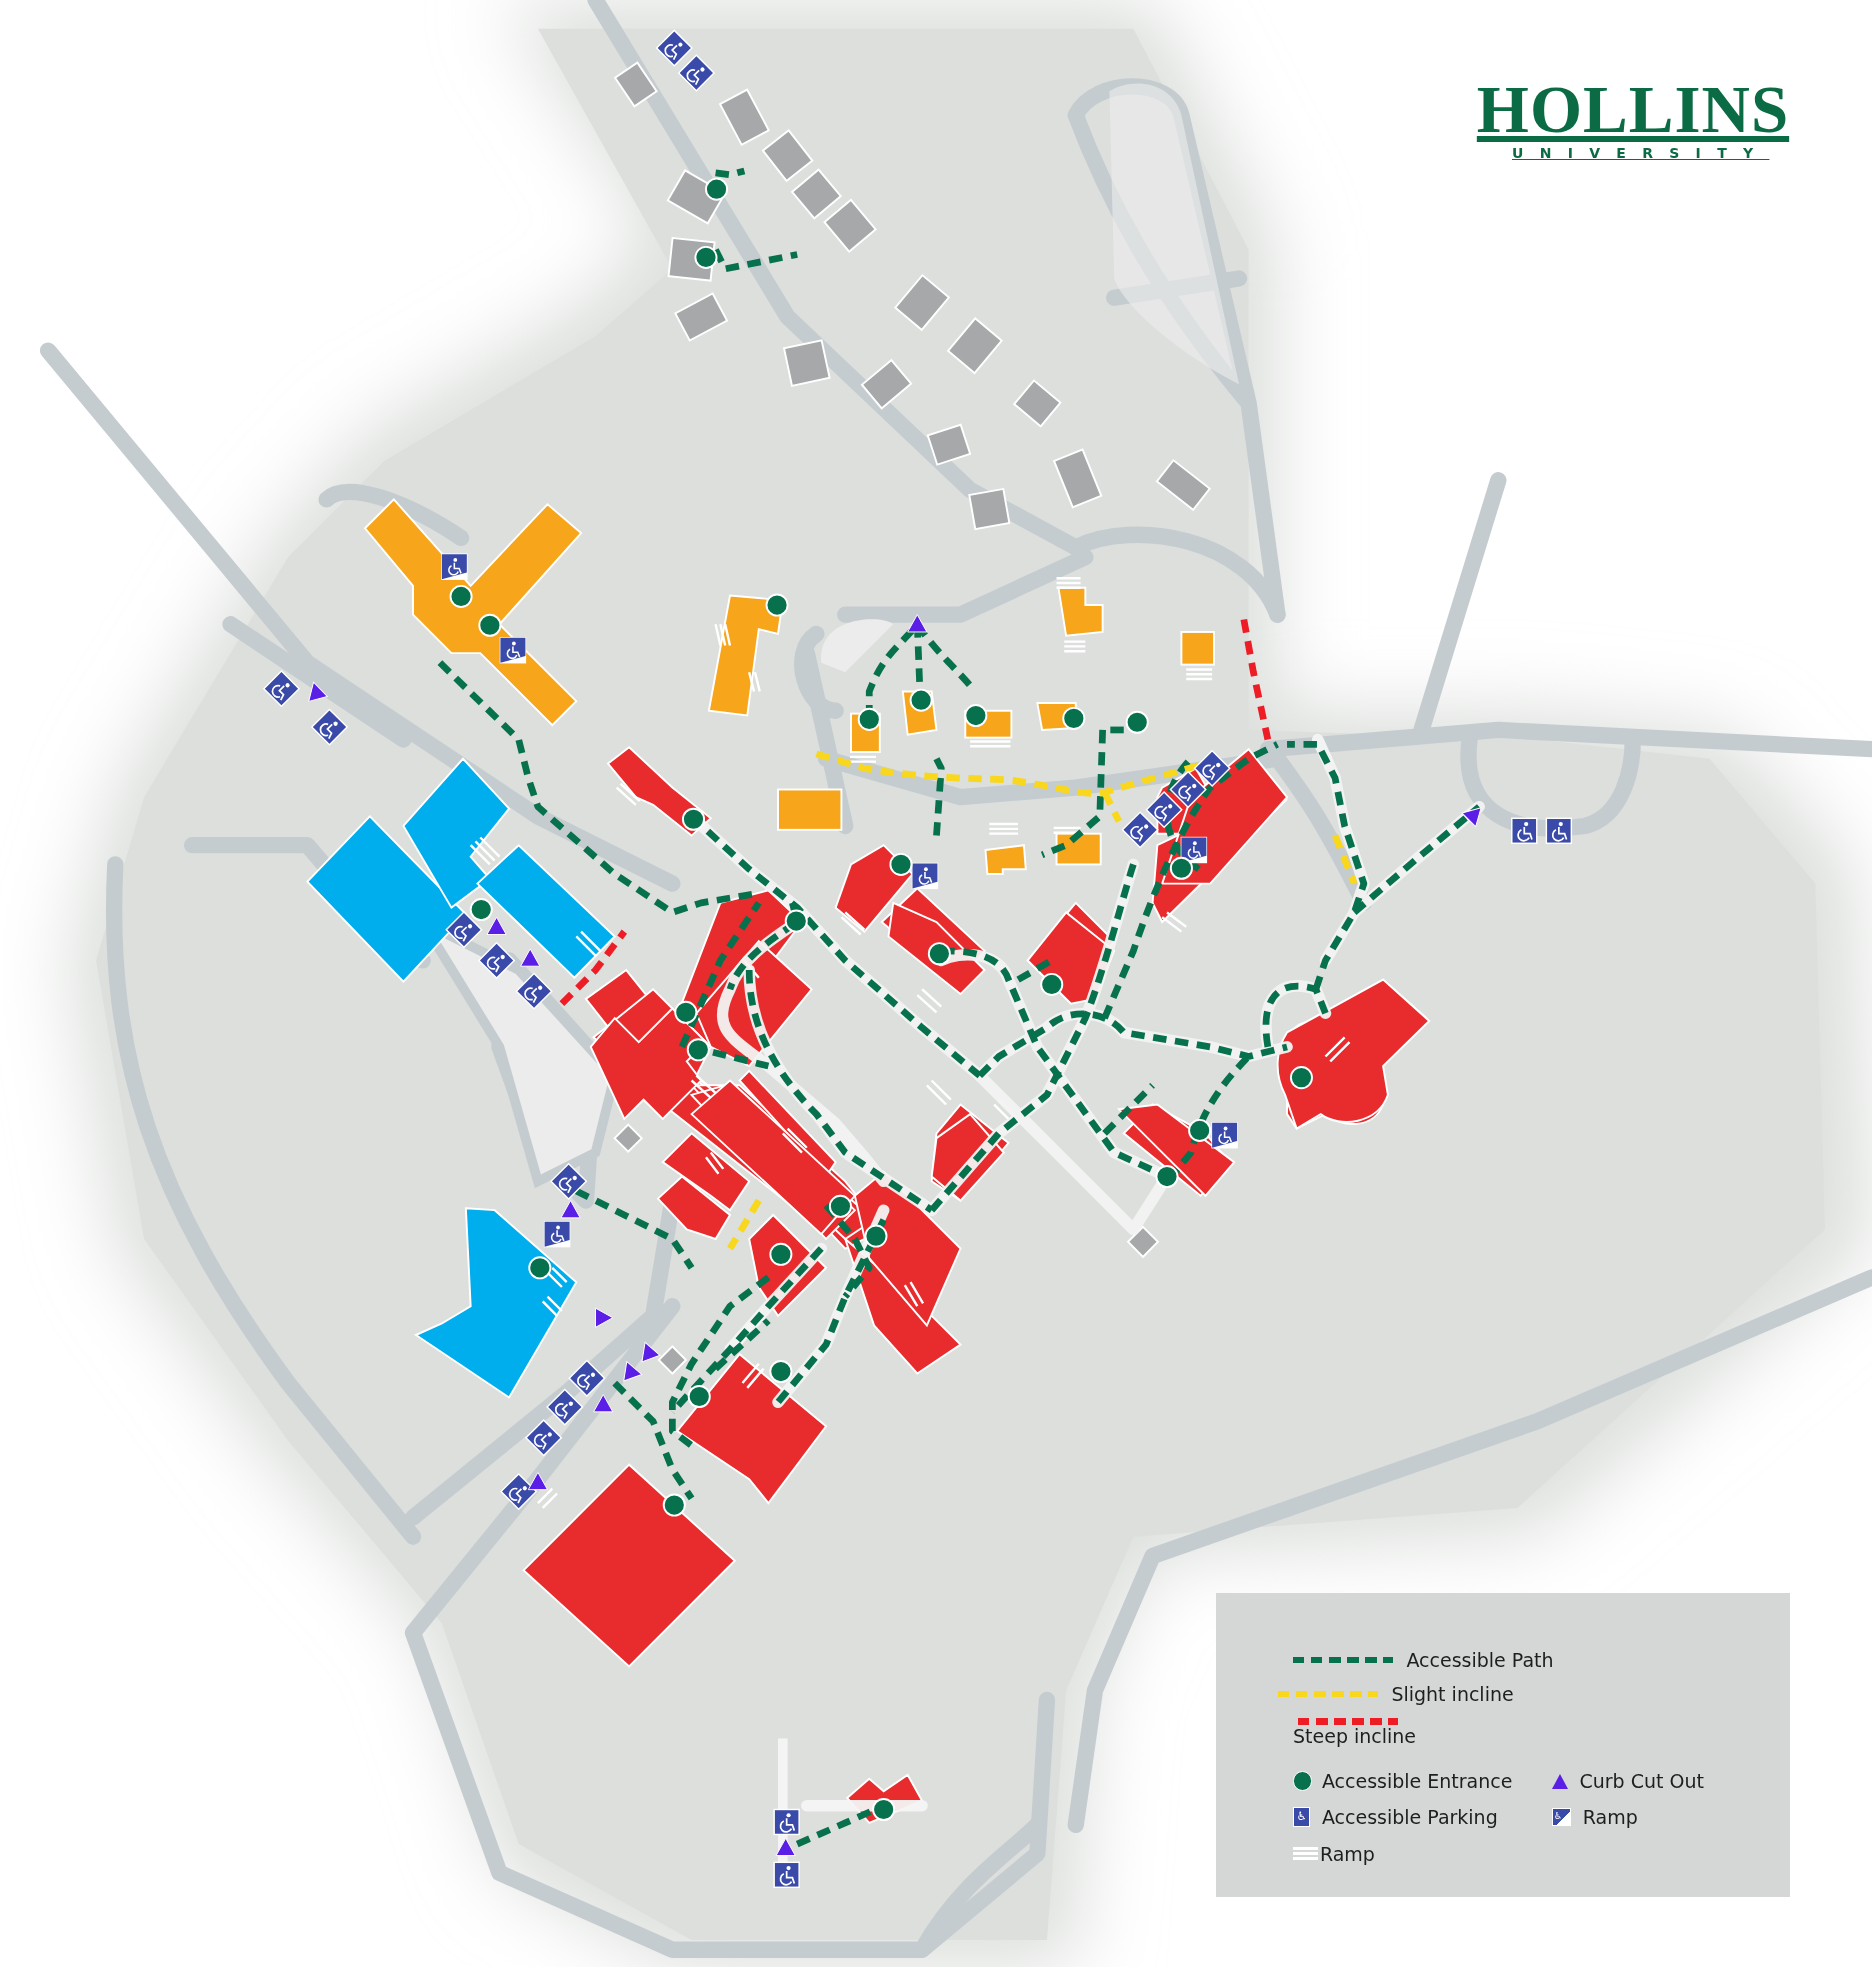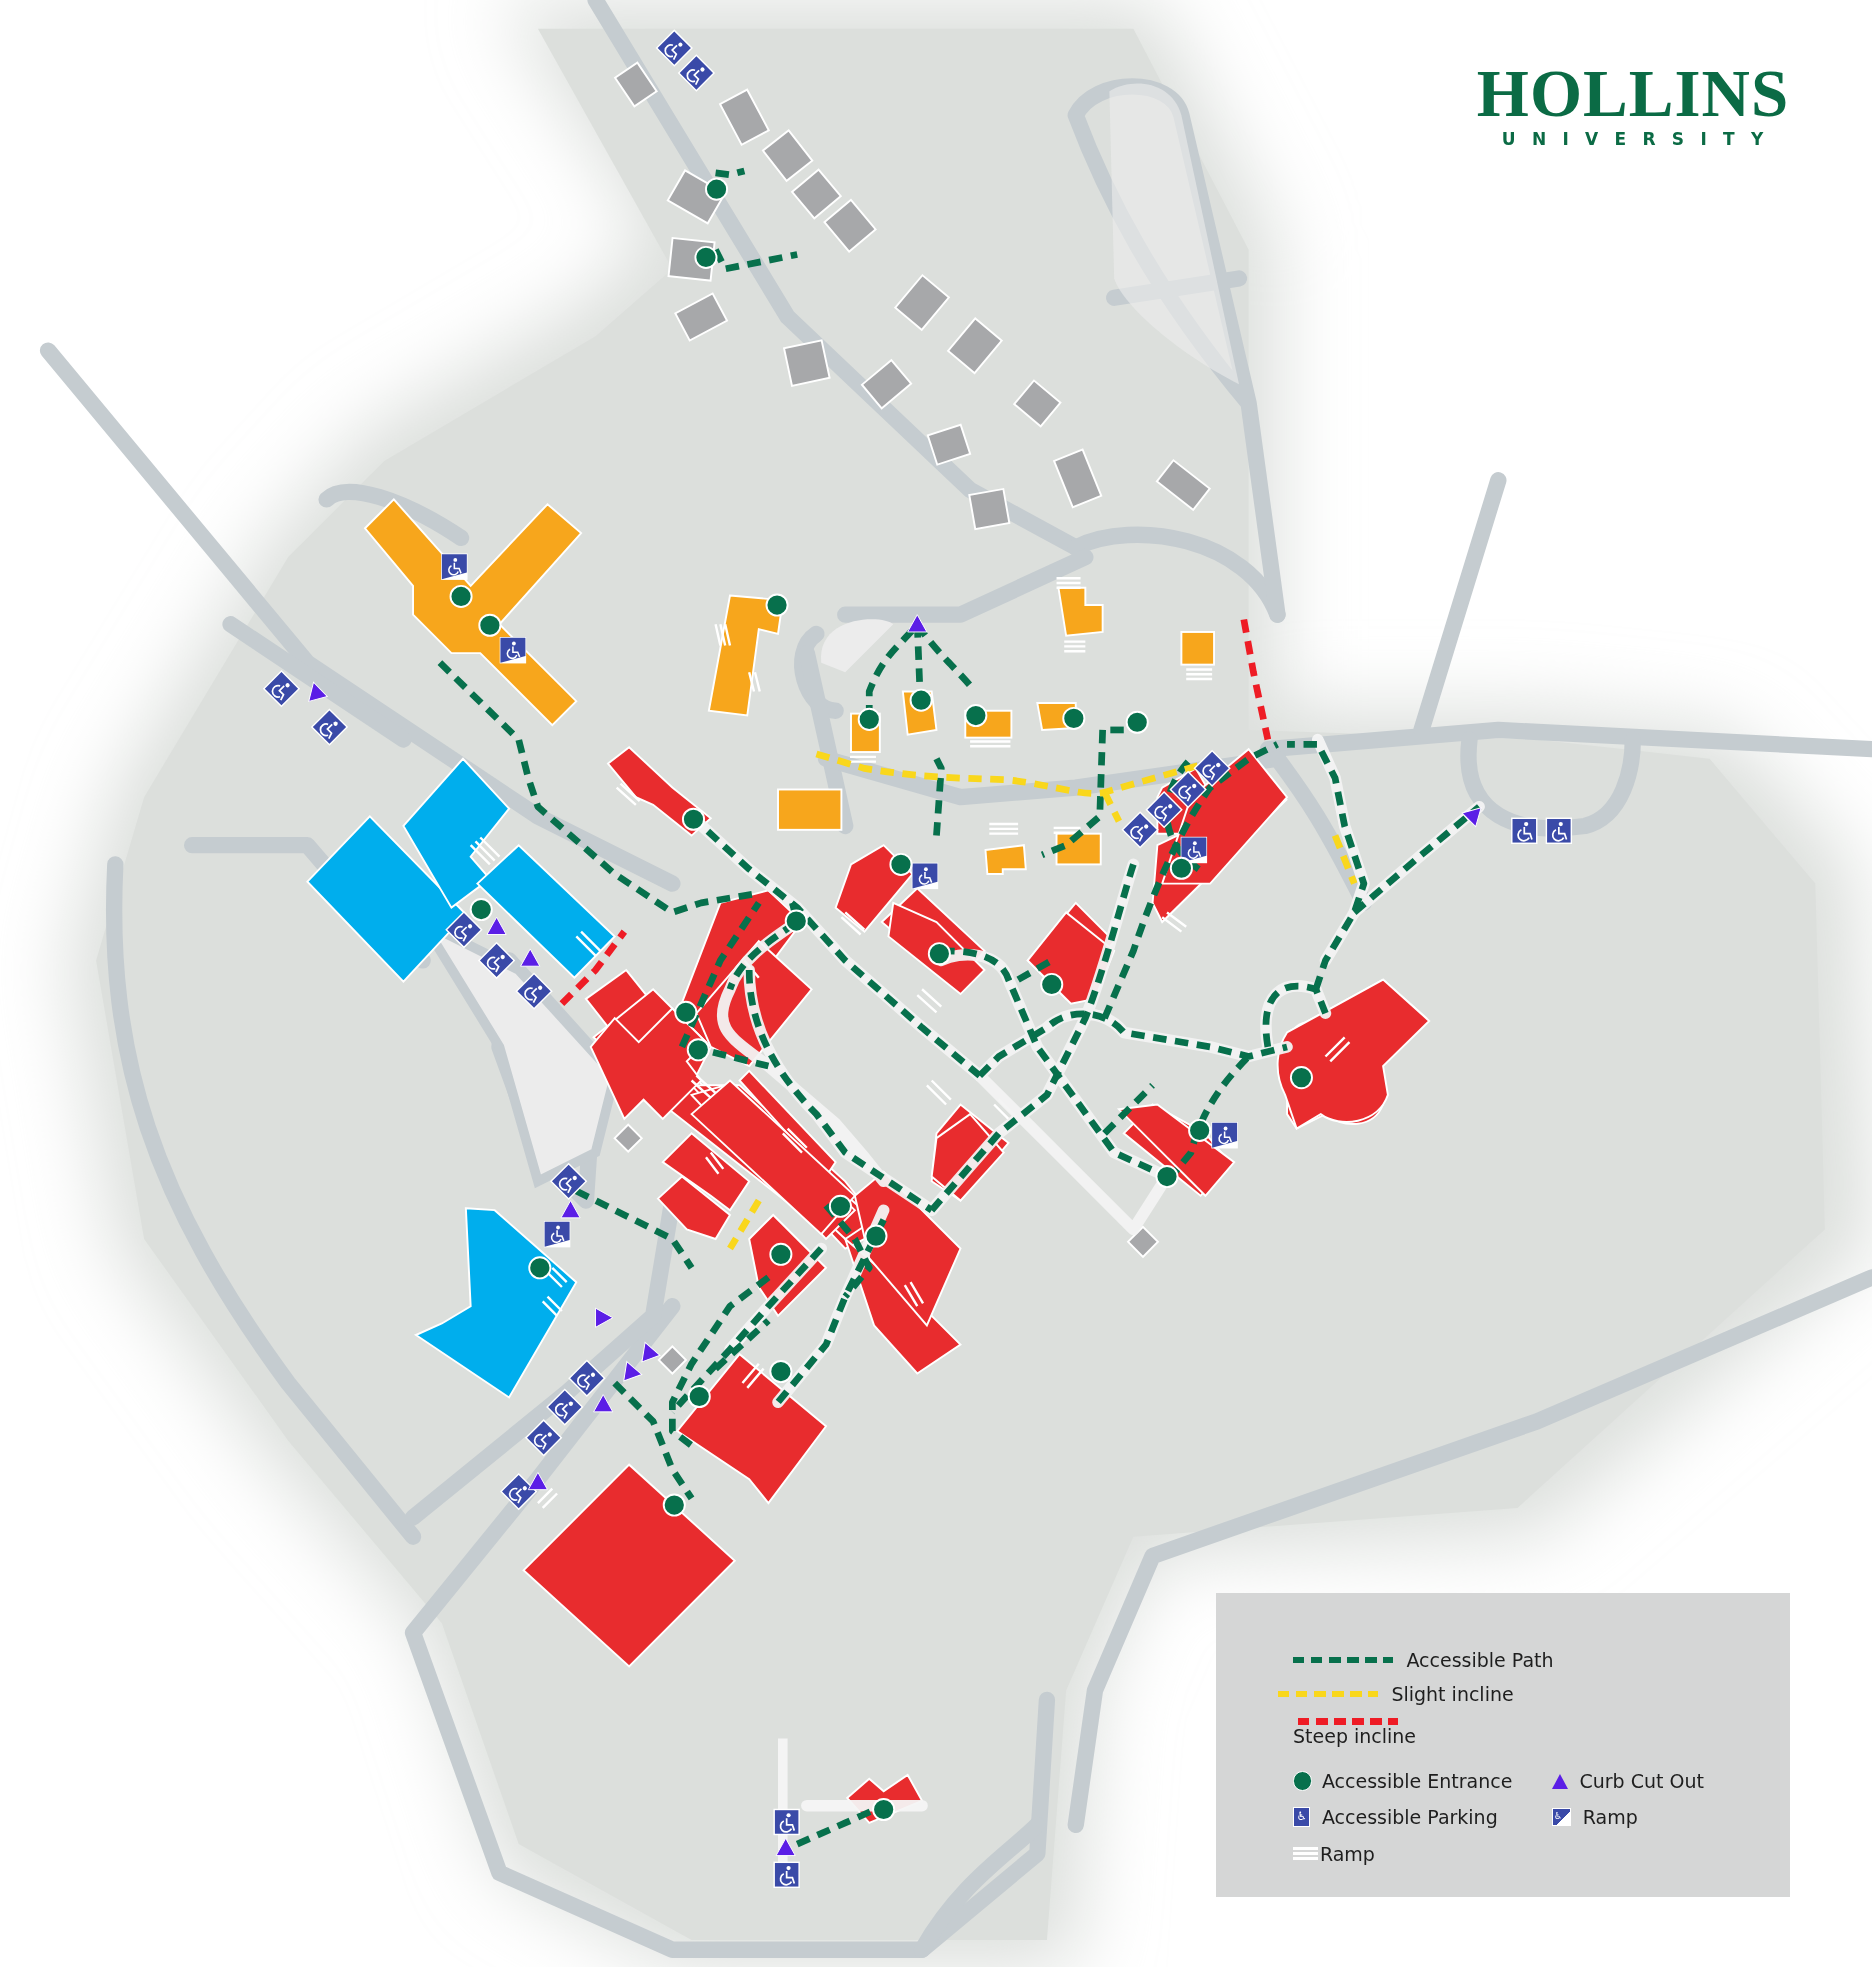--- a/index.html
+++ b/index.html
@@ -1,20 +1,20 @@
 <!DOCTYPE html>
 <html><head>
 <meta charset="utf-8">
 <style>
   html,body{margin:0;padding:0;background:#ffffff;}
   body{width:1872px;height:1967px;position:relative;overflow:hidden;font-family:"DejaVu Sans","Liberation Sans",sans-serif;}
   #map{position:absolute;left:0;top:0;width:1872px;height:1967px;}
-  .logo{position:absolute;left:1460px;top:60px;width:346px;text-align:center;color:#0b6b45;}
+  .logo{position:absolute;left:1460px;top:76px;width:346px;text-align:center;color:#0b6b45;text-decoration:underline;}
   .logo .name{font-family:"Liberation Serif","DejaVu Serif",serif;font-weight:700;font-size:67px;line-height:67px;letter-spacing:1px;}
-  .logo .sub{font-family:"DejaVu Sans","Liberation Sans",sans-serif;font-weight:700;font-size:17px;letter-spacing:16.3px;margin-top:1.9px;padding-left:15.4px;}
+  .logo .sub{font-family:"DejaVu Sans","Liberation Sans",sans-serif;font-weight:700;font-size:14px;letter-spacing:16.3px;margin-top:1.9px;padding-left:15.4px;}
   .legend{position:absolute;left:1216px;top:1593px;width:574px;height:304px;background:#d5d6d6;}
   .lg-row{position:absolute;display:flex;align-items:center;font-family:"DejaVu Sans","Liberation Sans",sans-serif;font-size:19px;color:#1e1e1e;}
   .dash{width:100px;height:6.7px;margin-right:13.4px;background-image:repeating-linear-gradient(90deg,var(--c) 0 11.5px,transparent 11.5px 18px);}
   .dot{width:17.3px;height:17.3px;border-radius:50%;background:#07704c;border:1px solid #fff;margin-right:9.6px;}
   .tri{width:0;height:0;border-left:8.6px solid transparent;border-right:8.6px solid transparent;border-bottom:15.4px solid #5b1ee6;margin-right:11.5px;}
   .pk{width:15.4px;height:17.3px;background:#3a4aa8;color:#fff;font-size:11.5px;line-height:17.3px;text-align:center;margin-right:11.5px;border:1px solid #fff;}
   .rp{width:16.3px;height:16.3px;margin-right:11.5px;background:linear-gradient(135deg,#3a4aa8 0 60%,#fff 60% 100%);color:#fff;font-size:9.6px;line-height:13.4px;text-align:left;padding-left:1px;border:1px solid #fff;}
   .st{width:25px;height:13.4px;margin-right:1.9px;background-image:repeating-linear-gradient(180deg,#fff 0 2.9px,transparent 2.9px 4.8px);}
 </style>
 </head>

